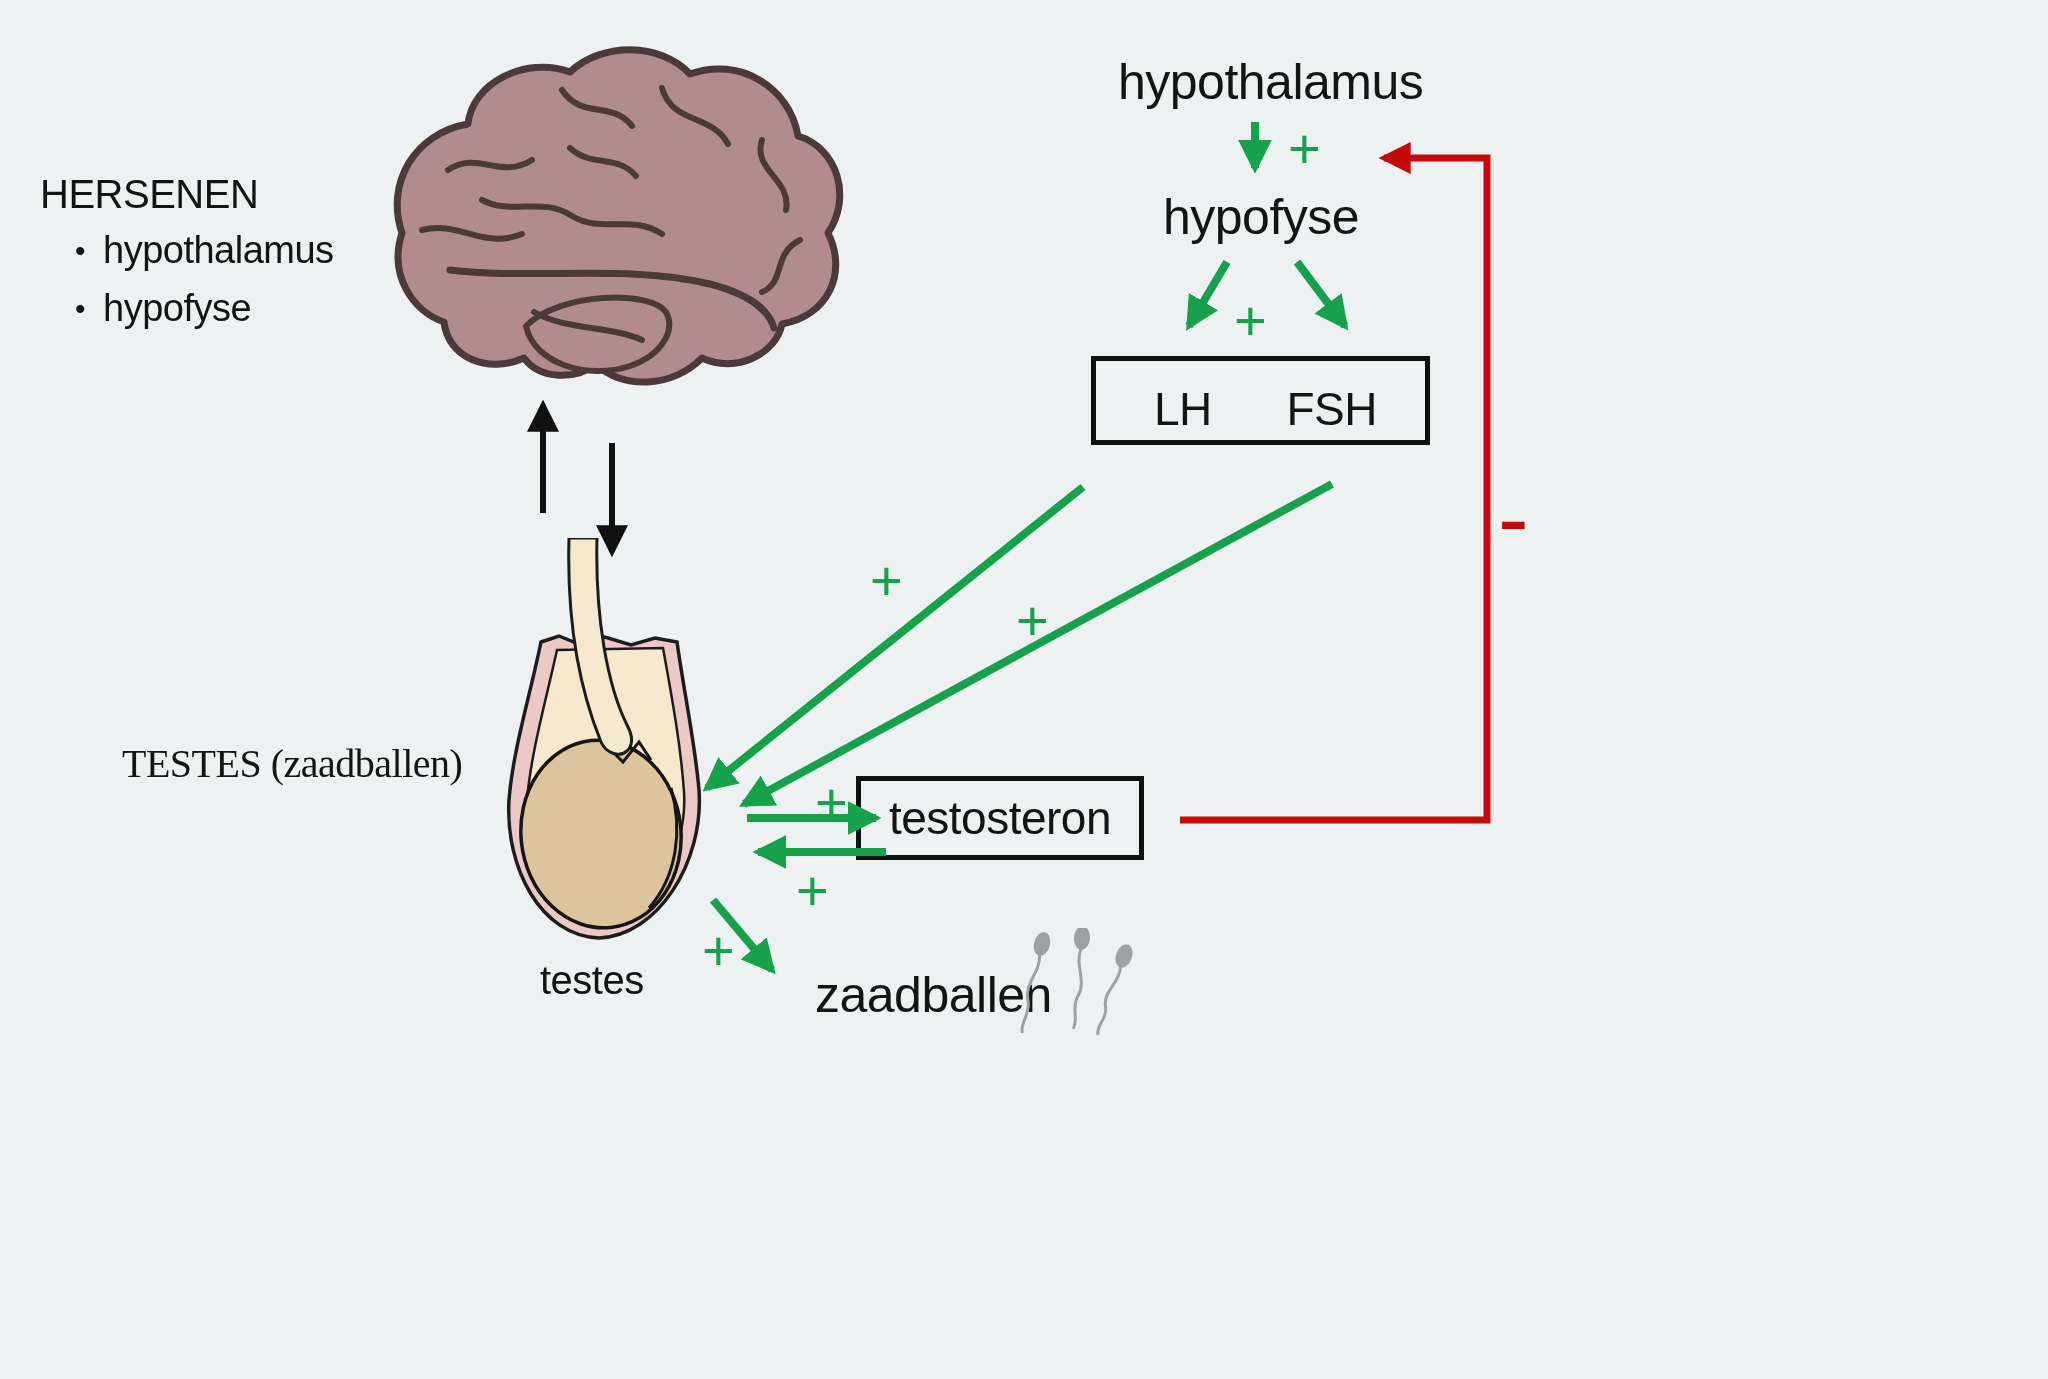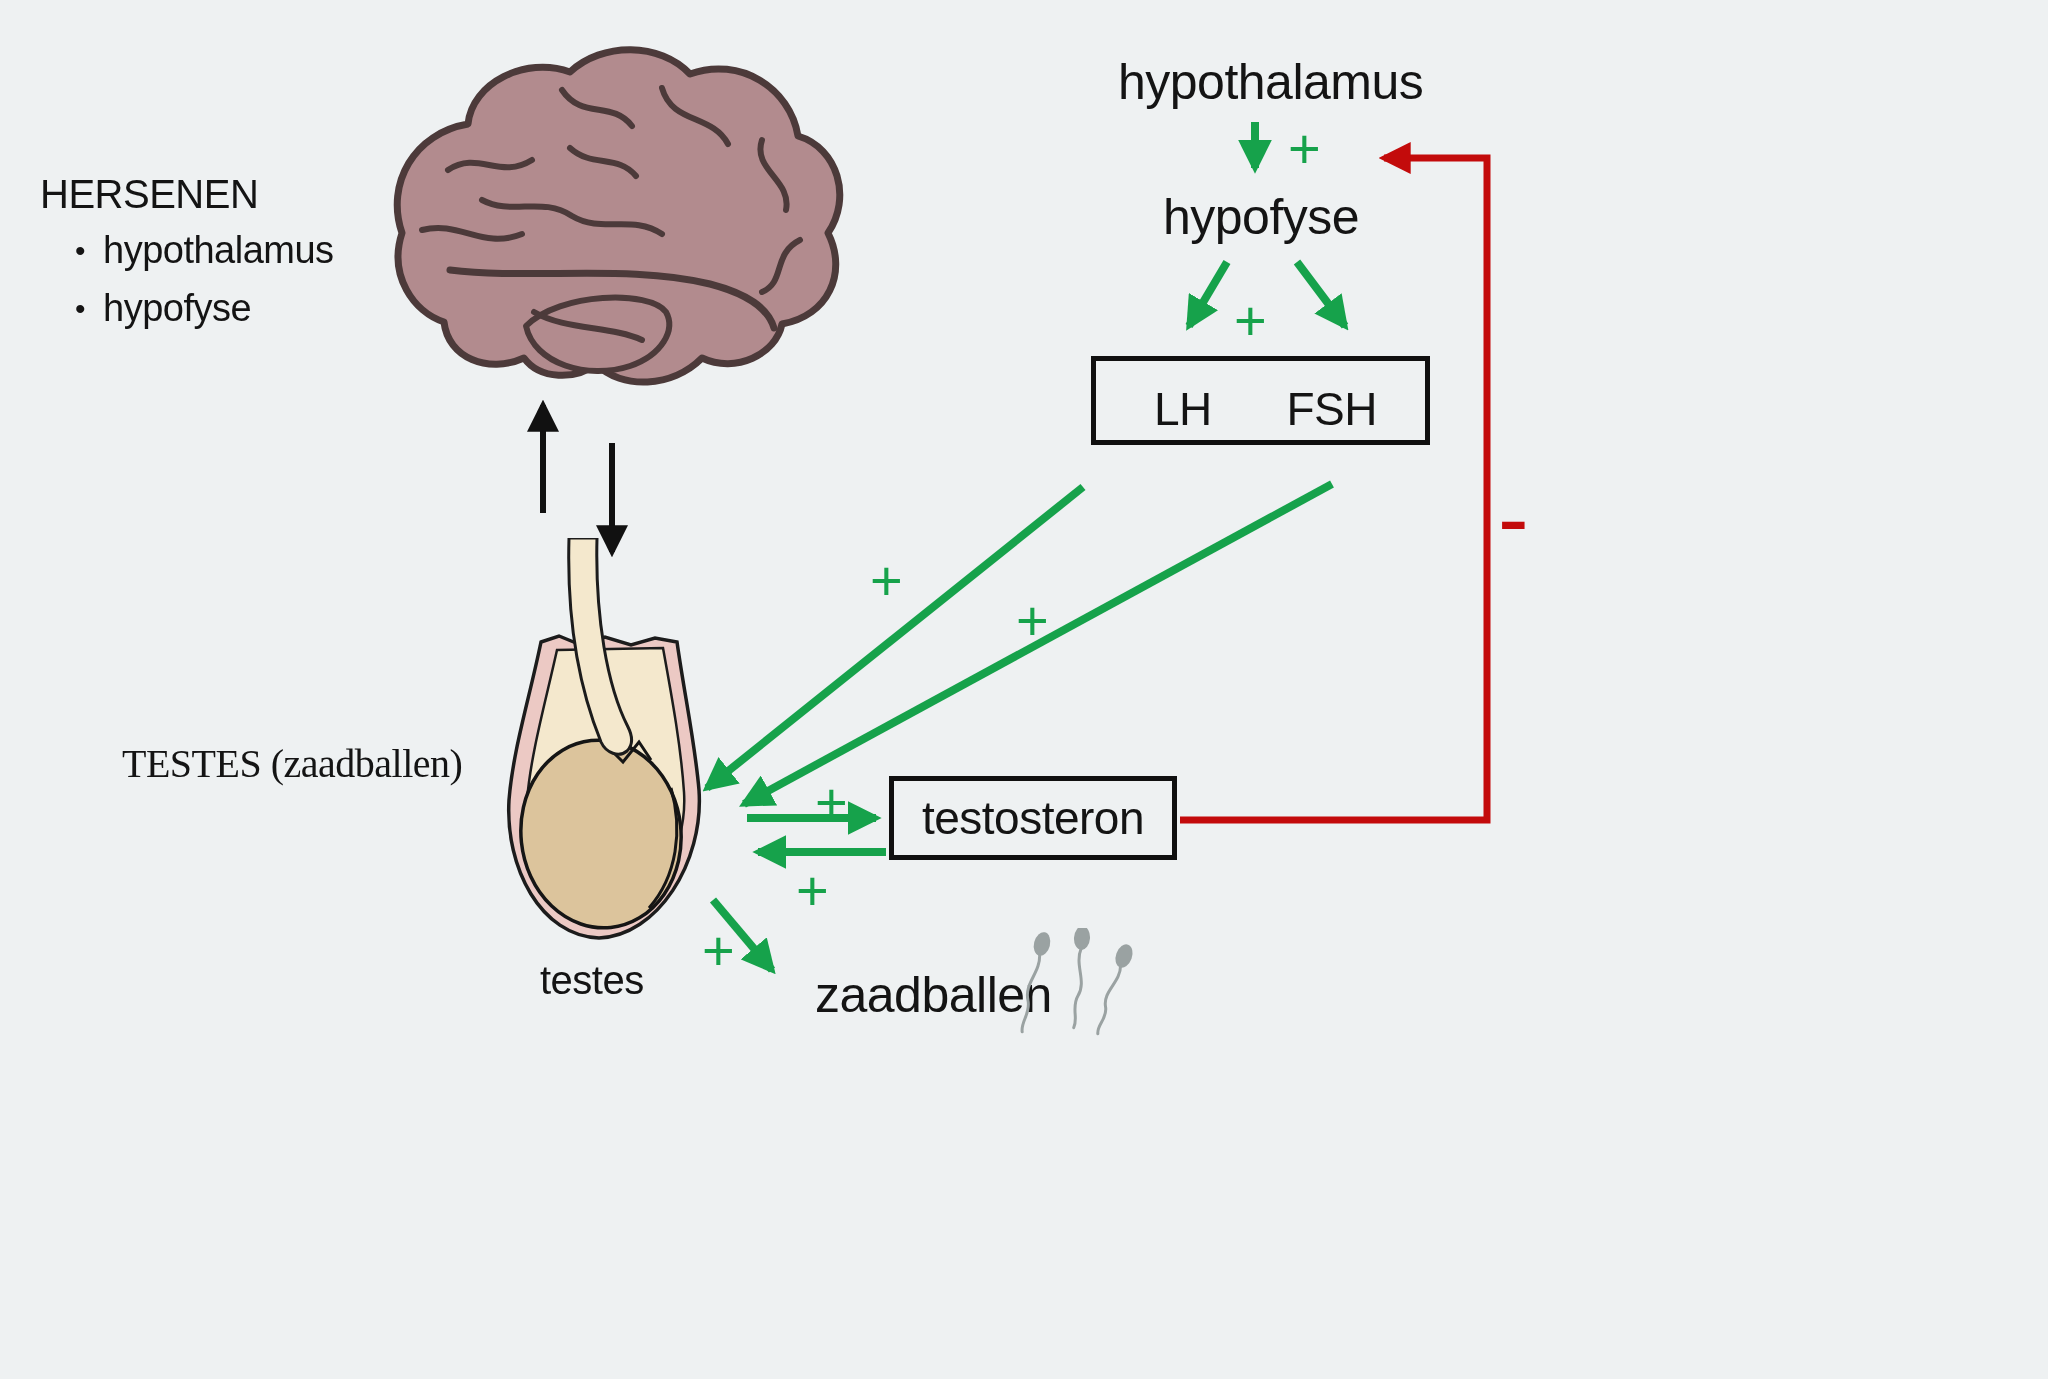--- a/index.html
+++ b/index.html
@@ -26,21 +26,21 @@
   .box {
     position: absolute;
     border: 5px solid #101010;
     box-sizing: border-box;
     display: flex;
     align-items: center;
     background: transparent;
   }
   #lhfsh-box { left: 1091px; top: 356px; width: 339px; height: 89px;
                justify-content: space-between; padding: 16px 48px 0 58px; font-size: 46px; }
-  #testosteron-box { left: 889px; top: 776px; width: 288px; height: 84px;
+  #testosteron-box { left: 856px; top: 776px; width: 288px; height: 84px;
                justify-content: center; font-size: 46px; }
 
   .plus { position: absolute; color: var(--stimulation-green, #16a24b);
           font-size: 56px; font-weight: 400; }
   .minus { position: absolute; color: var(--inhibition-red, #c30b0b);
            font-size: 92px; font-weight: 400; line-height: 0.5; }
 
   .illustration { position: absolute; }
 
   

